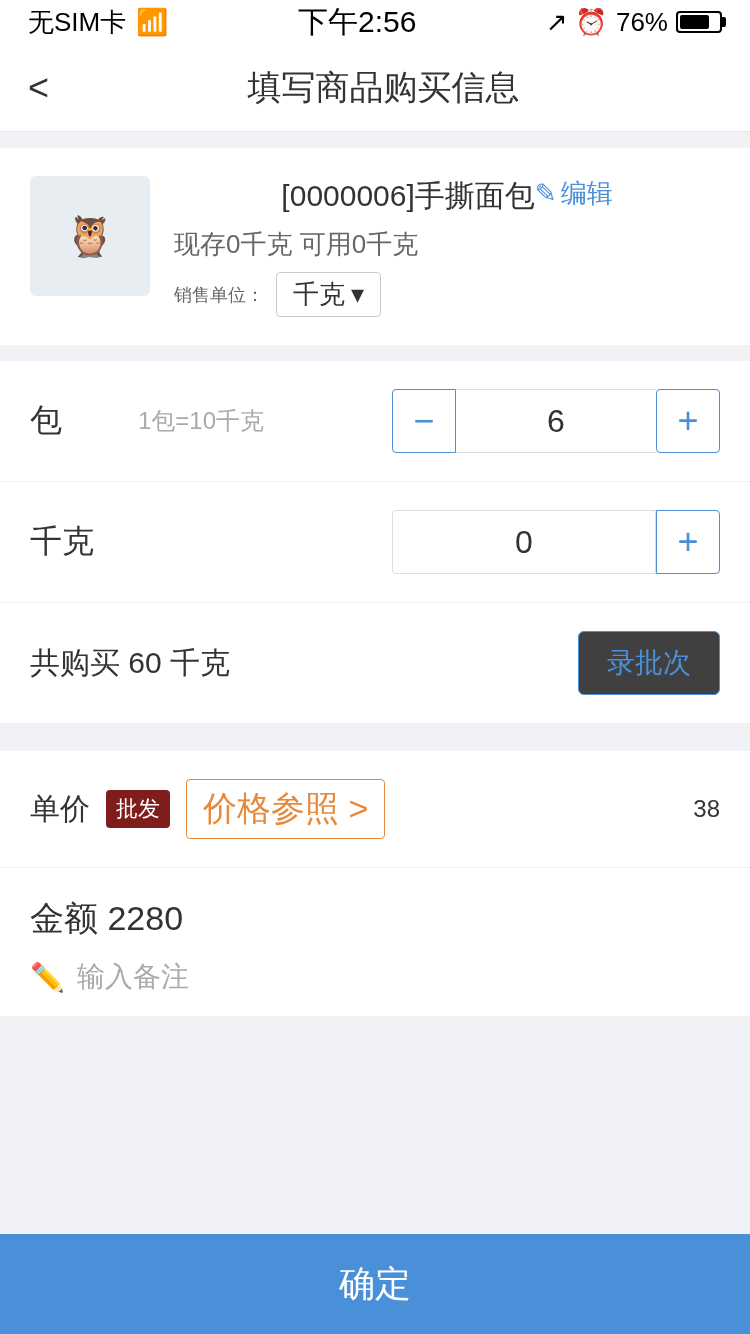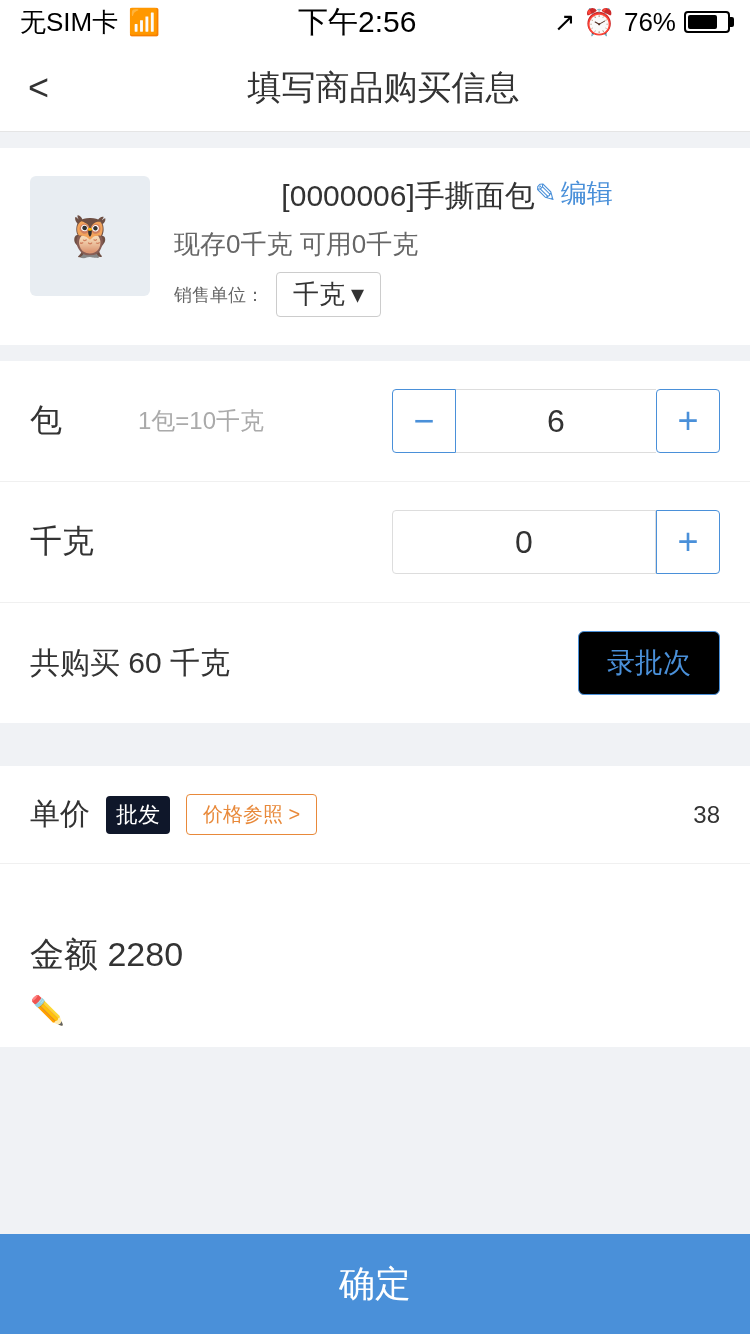--- a/index.html
+++ b/index.html
@@ -14,21 +14,21 @@
     }
 
     
     .status-bar {
       width: 100%;
       height: 44px;
       background: #fff;
       display: flex;
       align-items: center;
       justify-content: space-between;
-      padding: 0 20px;
+      padding: 0 28px;
       font-size: 28px;
       color: #000;
     }
     .status-left { display: flex; align-items: center; gap: 10px; font-size: 26px; }
     .status-center { font-size: 30px; font-weight: 500; }
     .status-right { display: flex; align-items: center; gap: 8px; font-size: 26px; }
     .battery-bar {
       width: 46px; height: 22px; border: 2px solid #000; border-radius: 4px; position: relative;
       display: inline-flex; align-items: center; padding: 2px;
     }
@@ -217,46 +217,46 @@
     .summary-text {
       font-size: 30px;
       color: #333;
     }
     .batch-btn {
       border: 1px solid #4a90d9;
       color: #4a90d9;
       font-size: 28px;
       padding: 12px 28px;
       border-radius: 6px;
-      background: #000000;
+      background: #404040;
       cursor: pointer;
     }
 
     
     .price-section {
       background: #fff;
-      margin-top: 27px;
+      margin-top: 12px;
       padding: 28px 30px;
       display: flex;
       align-items: center;
       gap: 16px;
       border-bottom: 1px solid #f0f0f0;
     }
     .price-label { font-size: 30px; color: #333; }
     .price-tag {
-      background: #0f172a;
+      background: #7f1d1d;
       color: #fff;
       font-size: 22px;
       padding: 4px 10px;
       border-radius: 4px;
     }
     .price-ref-btn {
       border: 1px solid #e8893a;
       color: #e8893a;
-      font-size: 20px;
+      font-size: 34px;
       padding: 6px 16px;
       border-radius: 4px;
       background: #fff;
       display: flex;
       align-items: center;
       gap: 4px;
       cursor: pointer;
     }
     .price-value {
       margin-left: auto;
@@ -268,21 +268,20 @@
     
     .amount-section {
       background: #fff;
       padding: 28px 30px 20px;
     }
     .amount-row {
       font-size: 34px;
       color: #333;
       font-weight: 500;
       margin-bottom: 16px;
-      margin-top: 40px;
     }
     .remark-row {
       display: flex;
       align-items: center;
       gap: 12px;
       color: #aaa;
       font-size: 28px;
       cursor: pointer;
     }
     .pencil-icon { font-size: 28px; color: #aaa; }
@@ -404,19 +403,20 @@
     <span class="price-value">38</span>
   </div>
 
   <div class="amount-section">
     <div class="amount-row">
       <span>金额</span>
       <span>2280</span>
     </div>
     <div class="remark-row">
       <span class="pencil-icon">✏️</span>
+      <span>输入备注</span>
     </div>
   </div>
 
   <div class="empty-area"></div>
 </div>
 
 <button class="confirm-btn">确定</button>
 
 </body></html>

